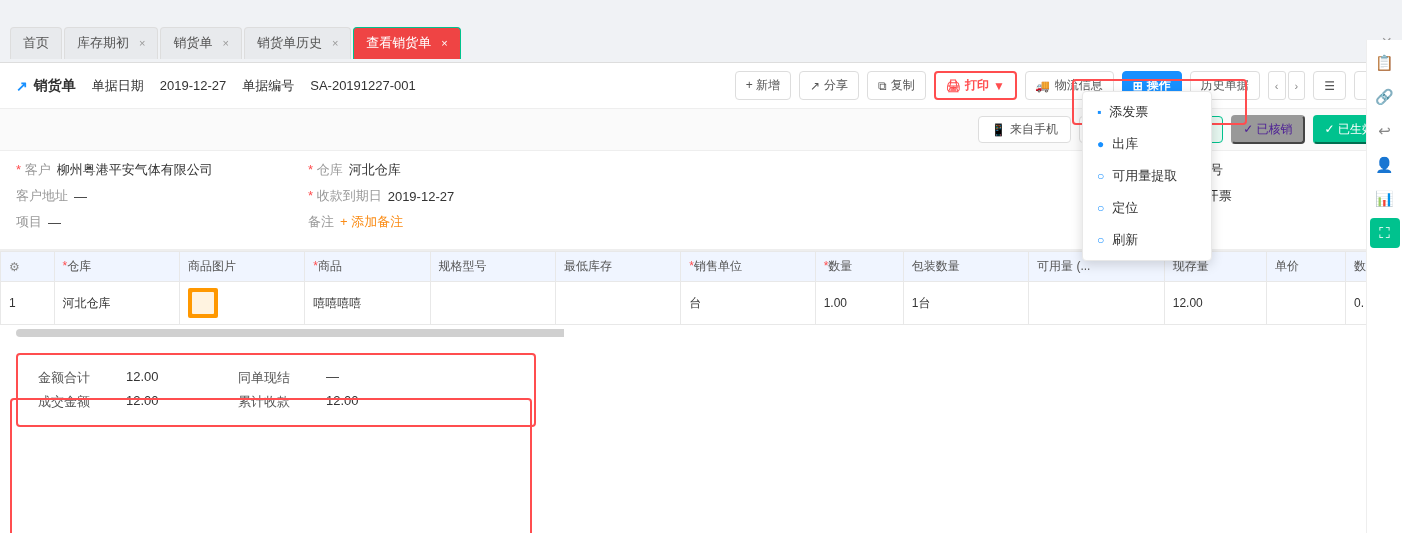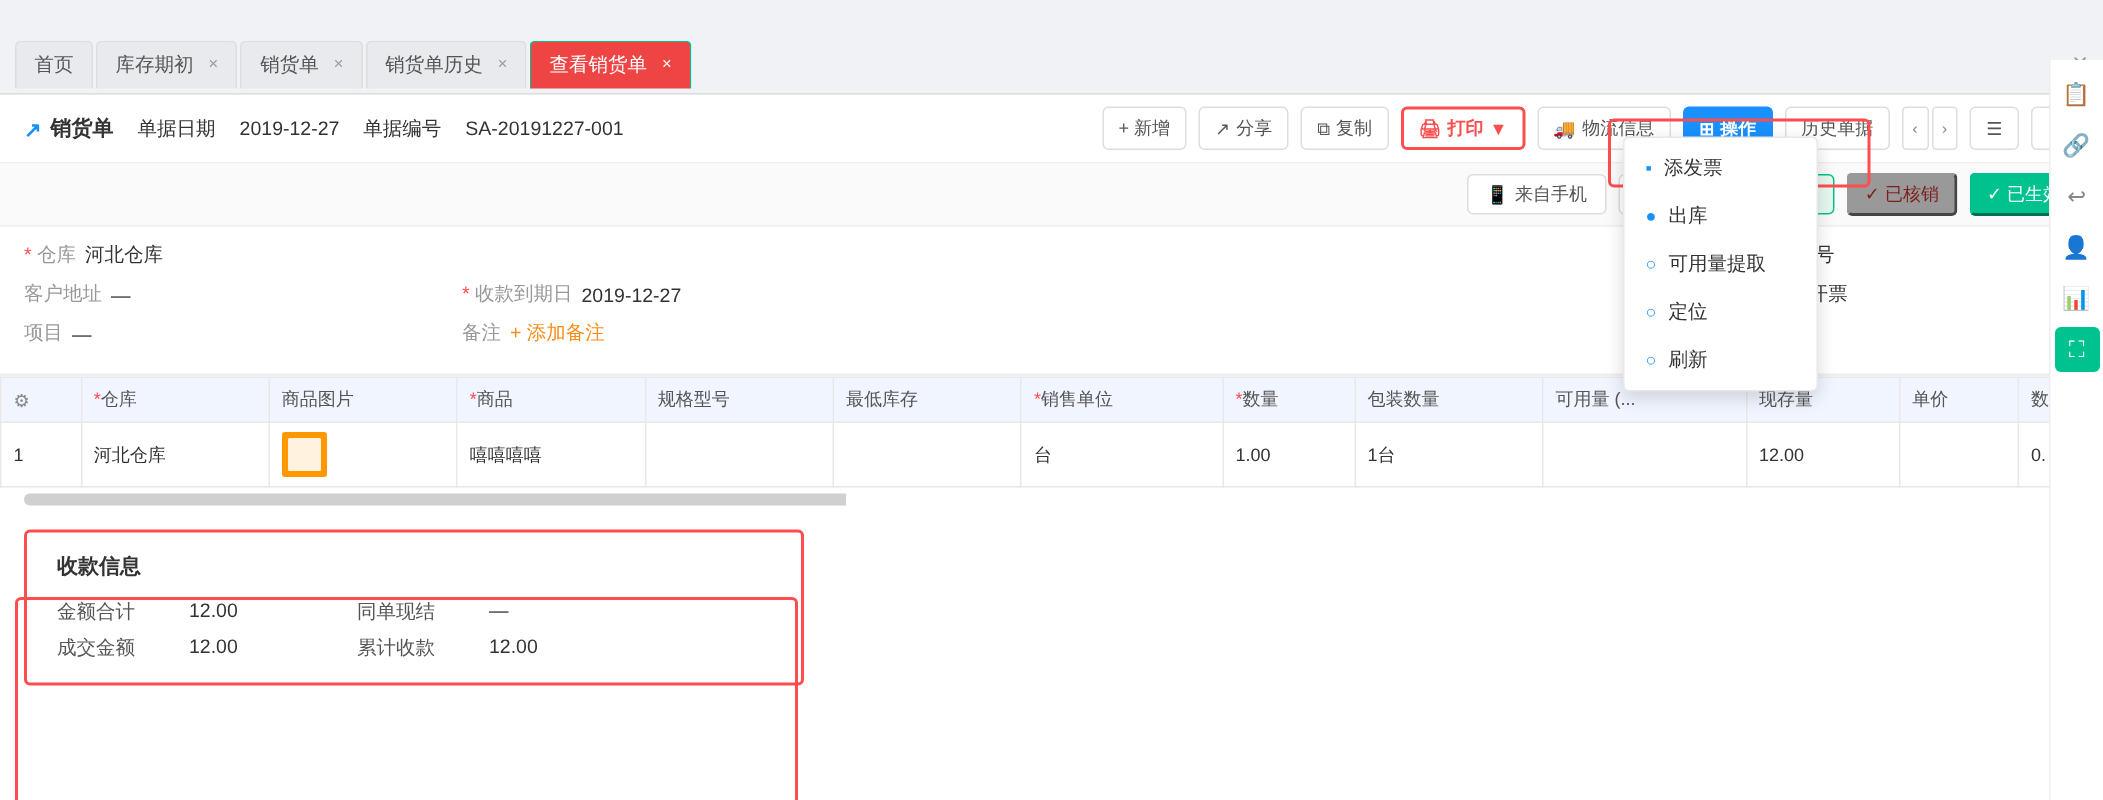--- a/index.html
+++ b/index.html
@@ -33,21 +33,21 @@
     .doc-meta { display: flex; align-items: center; gap: 16px; font-size: 13px; color: #666; text-align: right; }
     .doc-meta span { color: #333; }
     .toolbar { margin-left: auto; display: flex; gap: 8px; }
     .btn-toolbar {
       display: flex; align-items: center; gap: 4px; padding: 4px 10px; border: 1px solid #ddd;
       border-radius: 4px; background: #fff; cursor: pointer; font-size: 12px; color: #555;
     }
     .btn-toolbar.print-btn { border: 2px solid #ff4d4f; color: #ff4d4f; font-weight: bold; }
     .btn-operations { background: #1890ff; color: #fff; border-color: #1890ff; font-weight: bold; }
     .btn-status-green { background: #00c28e; color: #fff; border-color: #00c28e; padding: 4px 10px; border-radius: 4px; font-size: 12px; }
-    .btn-status-gray { background: #999; color: #7f1d1d; border-color: #999; padding: 4px 10px; border-radius: 4px; font-size: 12px; }
+    .btn-status-gray { background: #999; color: #4c1d95; border-color: #999; padding: 4px 10px; border-radius: 4px; font-size: 12px; }
 
     
     .action-row {
       display: flex; align-items: center; padding: 6px 16px; border-bottom: 1px solid #eee; background: #fafafa; gap: 8px;
     }
     .action-btn {
       display: flex; align-items: center; gap: 4px; padding: 4px 12px; border: 1px solid #ddd;
       border-radius: 4px; background: #fff; cursor: pointer; font-size: 12px; color: #555;
     }
     .action-btn.orange-dot::before { content: '●'; color: #fa8c16; font-size: 10px; }
@@ -227,20 +227,24 @@
         </button>
         <button class="btn-status-green">
           <span>✓</span>
           <span>已生效</span>
         </button>
       </div>
     </div>
 
     <div class="form-section">
       <div class="form-row">
+        <div class="form-field">
+          <span class="field-label required">客户</span>
+          <span class="field-value">柳州粤港平安气体有限公司</span>
+        </div>
         <div class="form-field">
           <span class="field-label required">仓库</span>
           <span class="field-value">河北仓库</span>
         </div>
         <div class="form-field field-right">
           <span class="field-label">业务员</span>
           <span class="field-value">演示账号</span>
         </div>
       </div>
       <div class="form-row">
@@ -314,21 +318,20 @@
           </tr>
         </tbody>
       </table>
 
       <div style="padding: 2px 16px;">
         <div class="scroll-hint"></div>
       </div>
     </div>
 
     <div class="bottom-info">
-      <h3>收款信息</h3>
       <div class="info-grid">
         <div class="info-row">
           <span class="info-label">金额合计</span>
           <span class="info-value">12.00</span>
         </div>
         <div class="info-row">
           <span class="info-label">同单现结</span>
           <span class="info-value">—</span>
         </div>
         <div class="info-row">

